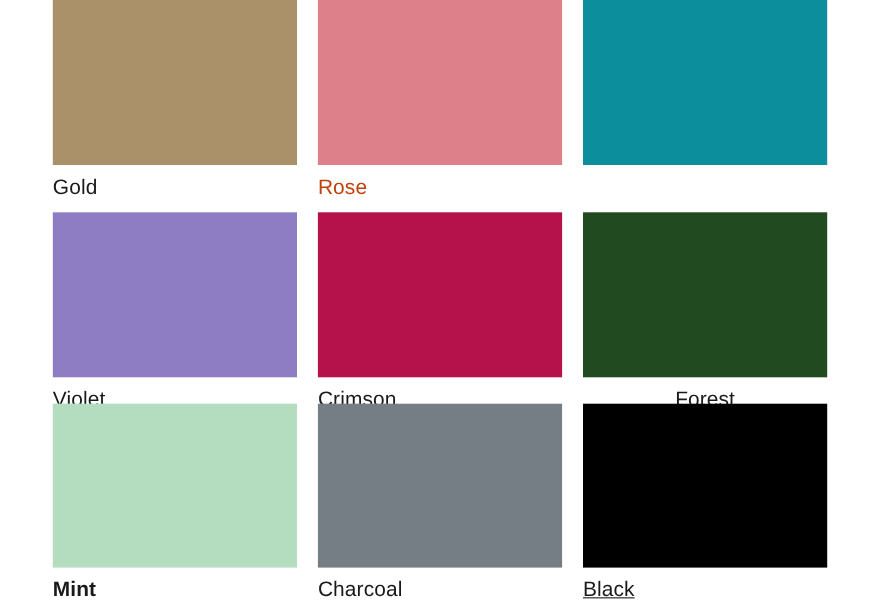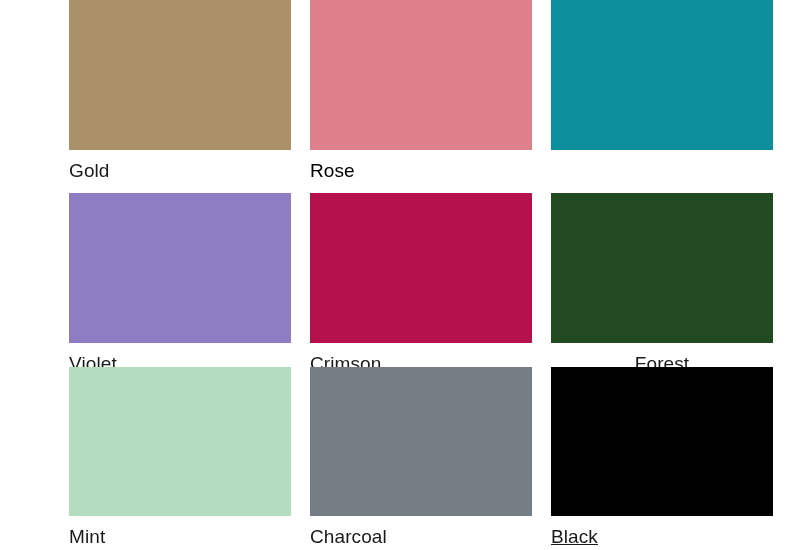--- a/index.html
+++ b/index.html
@@ -22,21 +22,20 @@
     padding-left: 48px;
     padding-top: 0px;
   }
 
   .swatch-grid {
     display: grid;
     grid-template-columns: 222px 222px 222px;
     grid-template-rows: 193px 174px 183px;
     column-gap: 19px;
     row-gap: 0px;
-    margin-left: 21px;
   }
 
   .swatch-cell {
     display: flex;
     flex-direction: column;
     align-items: stretch;
   }
 
   .swatch-chip {
     width: 222px;
@@ -67,21 +66,21 @@
 <div id="palette-grid">
   <div class="swatch-grid">
 
     <div class="swatch-cell row-1">
       <div class="swatch-chip" style="background-color: rgb(171, 145, 105);"></div>
       <div class="swatch-label" style="color: rgb(26, 26, 26);">Gold</div>
     </div>
 
     <div class="swatch-cell row-1">
       <div class="swatch-chip" style="background-color: rgb(221, 128, 137);"></div>
-      <div class="swatch-label" style="color: #000000;">Rose</div>
+      <div class="swatch-label" style="color: #c2410c;">Rose</div>
     </div>
 
     <div class="swatch-cell row-1">
       <div class="swatch-chip" style="background-color: rgb(12, 142, 157);"></div>
     </div>
 
     <div class="swatch-cell row-2">
       <div class="swatch-chip" style="background-color: rgb(143, 125, 196);"></div>
       <div class="swatch-label" style="color: rgb(26, 26, 26);">Violet</div>
     </div>
@@ -91,21 +90,21 @@
       <div class="swatch-label" style="color: rgb(26, 26, 26);">Crimson</div>
     </div>
 
     <div class="swatch-cell row-2">
       <div class="swatch-chip" style="background-color: rgb(33, 74, 33);"></div>
       <div class="swatch-label" style="color: rgb(26, 26, 26); text-align: center;">Forest</div>
     </div>
 
     <div class="swatch-cell row-3">
       <div class="swatch-chip" style="background-color: rgb(180, 221, 192);"></div>
-      <div class="swatch-label" style="color: rgb(26, 26, 26);">Mint</div>
+      <div class="swatch-label" style="color: rgb(26, 26, 26); font-weight: bold;">Mint</div>
     </div>
 
     <div class="swatch-cell row-3">
       <div class="swatch-chip" style="background-color: rgb(117, 126, 132);"></div>
       <div class="swatch-label" style="color: rgb(26, 26, 26);">Charcoal</div>
     </div>
 
     <div class="swatch-cell row-3">
       <div class="swatch-chip" style="background-color: rgb(0, 0, 0);"></div>
       <div class="swatch-label" style="color: rgb(26, 26, 26); text-decoration: underline;">Black</div>

